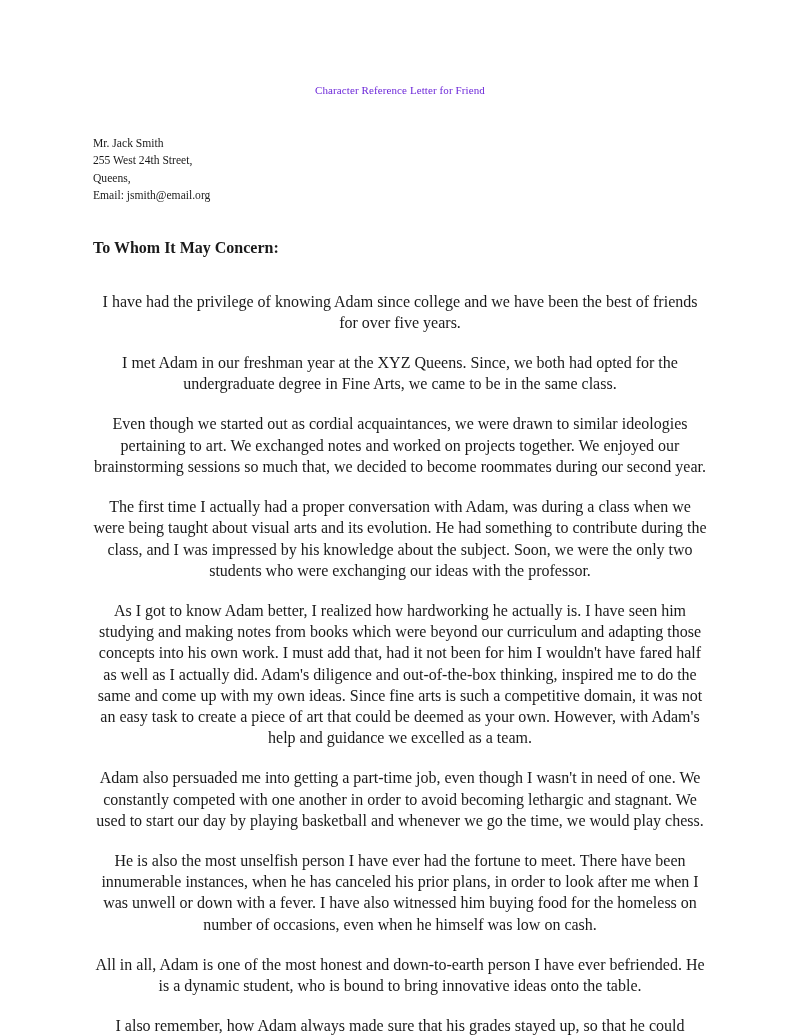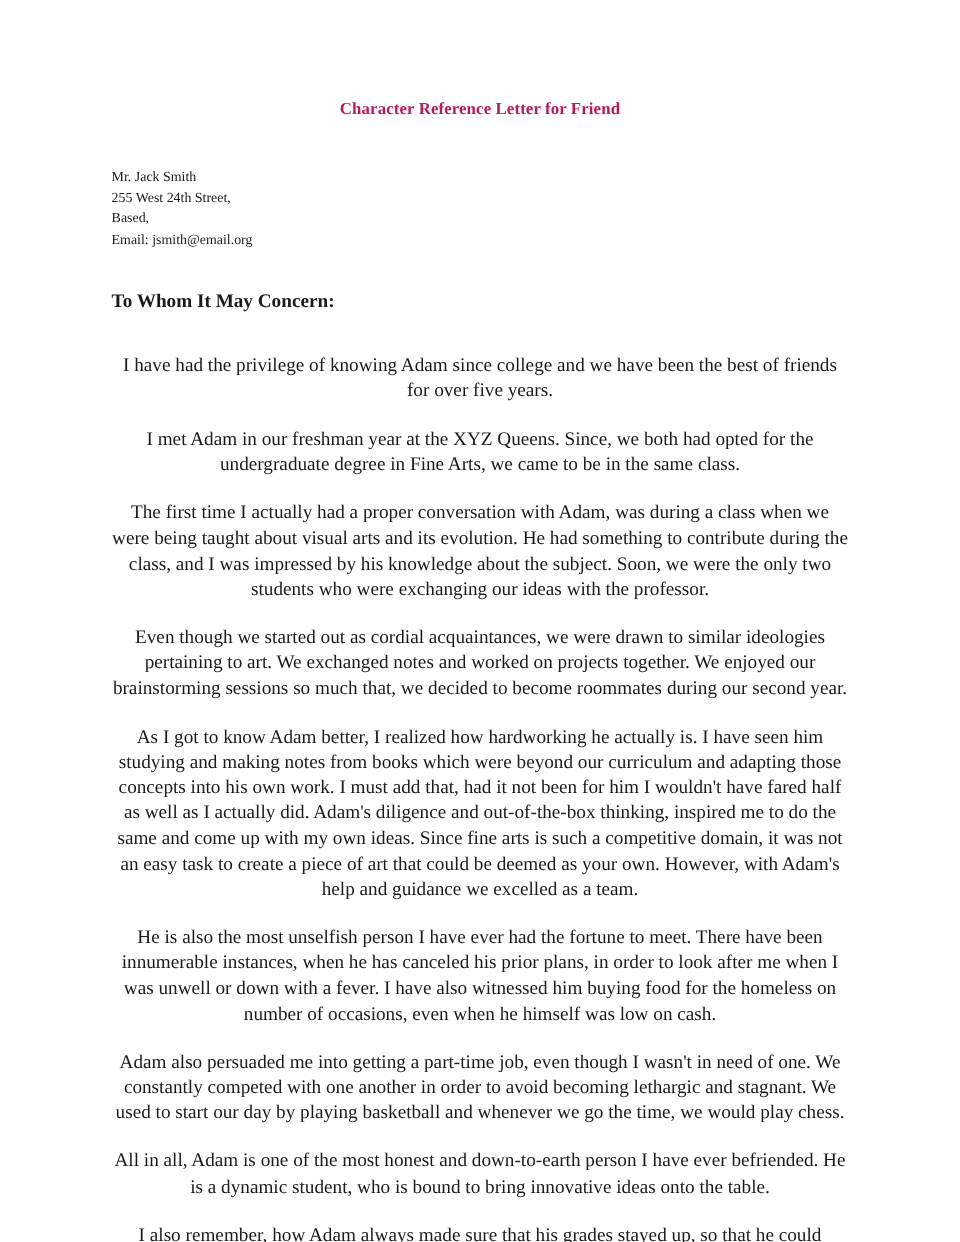--- a/index.html
+++ b/index.html
@@ -18,27 +18,27 @@
     color: #1a1a1a;
     box-sizing: border-box;
   }
   .letter {
     position: absolute;
     left: 93px;
     top: 84px;
     width: 614px;
   }
   .letter-title {
-    font-size: 14px;
-    font-weight: bold;
+    font-size: 11px;
+    font-weight: normal;
     text-align: center;
     letter-spacing: 0.1px;
     margin: 0 0 38px 0;
     line-height: 1.2;
-    color: #be185d;
+    color: #6d28d9;
   }
   .address-block {
     margin: 0 0 35px 0;
   }
   .address-line {
     font-size: 11.6px;
     line-height: 17.3px;
     margin: 0;
     white-space: pre;
   }
@@ -67,33 +67,33 @@
 <body>
 
 <div class="page">
   <div class="letter">
 
     <h1 class="letter-title">Character Reference Letter for Friend</h1>
 
     <div class="address-block">
       <p class="address-line">Mr. Jack Smith</p>
       <p class="address-line">255 West 24th Street,</p>
-      <p class="address-line">Based,</p>
+      <p class="address-line">Queens,</p>
       <p class="address-line">Email: jsmith@email.org</p>
     </div>
 
 
     <p class="salutation">To Whom It May Concern:</p>
 
     <div class="body-paragraphs">
       <p class="para">I have had the privilege of knowing Adam since college and we have been the best of friends for over five years.</p>
       <p class="para">I met Adam in our freshman year at the XYZ Queens. Since, we both had opted for the undergraduate degree in Fine Arts, we came to be in the same class.</p>
+      <p class="para">Even though we started out as cordial acquaintances, we were drawn to similar ideologies pertaining to art. We exchanged notes and worked on projects together. We enjoyed our brainstorming sessions so much that, we decided to become roommates during our second year.</p>
       <p class="para">The first time I actually had a proper conversation with Adam, was during a class when we were being taught about visual arts and its evolution. He had something to contribute during the class, and I was impressed by his knowledge about the subject. Soon, we were the only two students who were exchanging our ideas with the professor.</p>
-      <p class="para">Even though we started out as cordial acquaintances, we were drawn to similar ideologies pertaining to art. We exchanged notes and worked on projects together. We enjoyed our brainstorming sessions so much that, we decided to become roommates during our second year.</p>
       <p class="para">As I got to know Adam better, I realized how hardworking he actually is. I have seen him studying and making notes from books which were beyond our curriculum and adapting those concepts into his own work. I must add that, had it not been for him I wouldn't have fared half as well as I actually did. Adam's diligence and out-of-the-box thinking, inspired me to do the same and come up with my own ideas. Since fine arts is such a competitive domain, it was not an easy task to create a piece of art that could be deemed as your own. However, with Adam's help and guidance we excelled as a team.</p>
+      <p class="para">Adam also persuaded me into getting a part-time job, even though I wasn't in need of one. We constantly competed with one another in order to avoid becoming lethargic and stagnant. We used to start our day by playing basketball and whenever we go the time, we would play chess.</p>
       <p class="para">He is also the most unselfish person I have ever had the fortune to meet. There have been innumerable instances, when he has canceled his prior plans, in order to look after me when I was unwell or down with a fever. I have also witnessed him buying food for the homeless on number of occasions, even when he himself was low on cash.</p>
-      <p class="para">Adam also persuaded me into getting a part-time job, even though I wasn't in need of one. We constantly competed with one another in order to avoid becoming lethargic and stagnant. We used to start our day by playing basketball and whenever we go the time, we would play chess.</p>
       <p class="para">All in all, Adam is one of the most honest and down-to-earth person I have ever befriended. He is a dynamic student, who is bound to bring innovative ideas onto the table.</p>
       <p class="para">I also remember, how Adam always made sure that his grades stayed up, so that he could complete his master's degree from the prestigious ABC institute. Based on his academic performance as well as the wonderful person he is, I genuinely believe that Adam Slate is a suitable candidate for the ABC scholarship program.</p>
     </div>
 
   </div>
 </div>
 
 </body></html>

